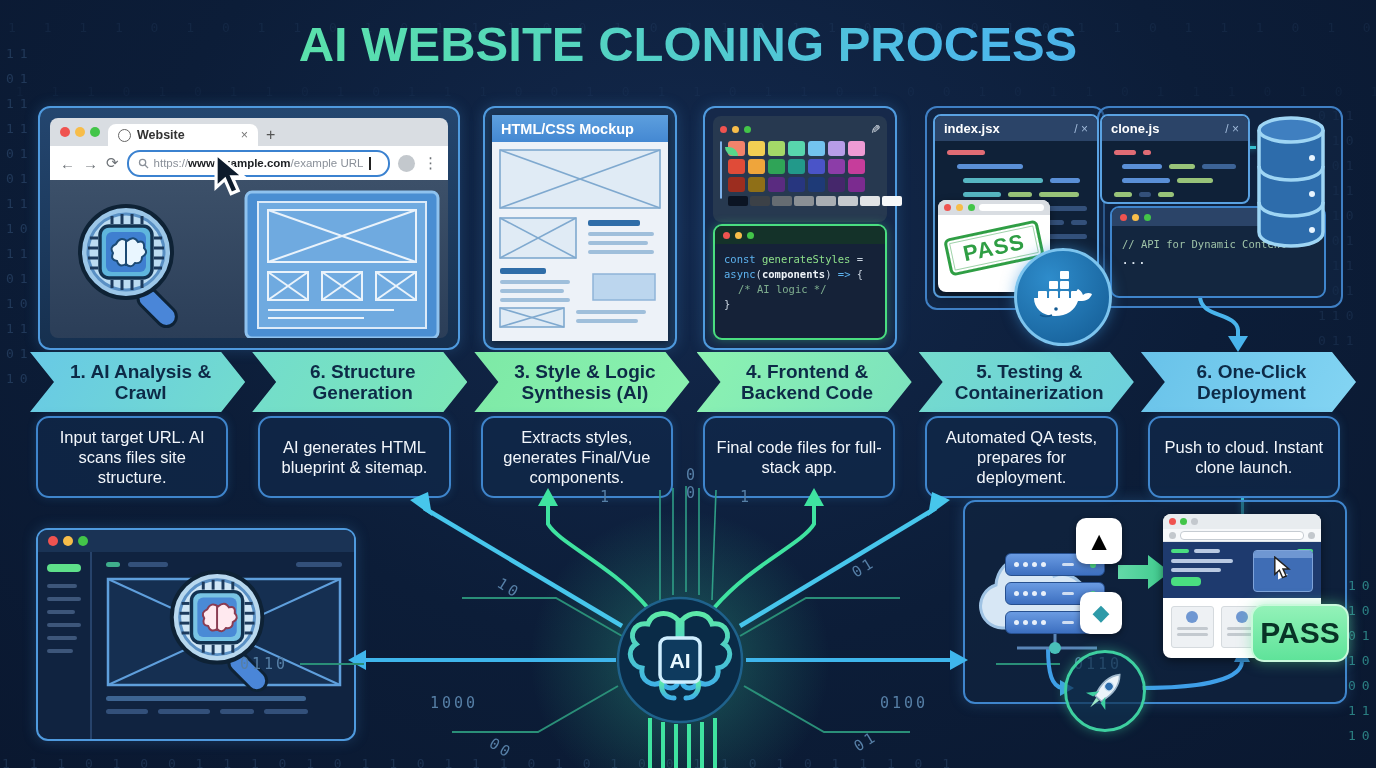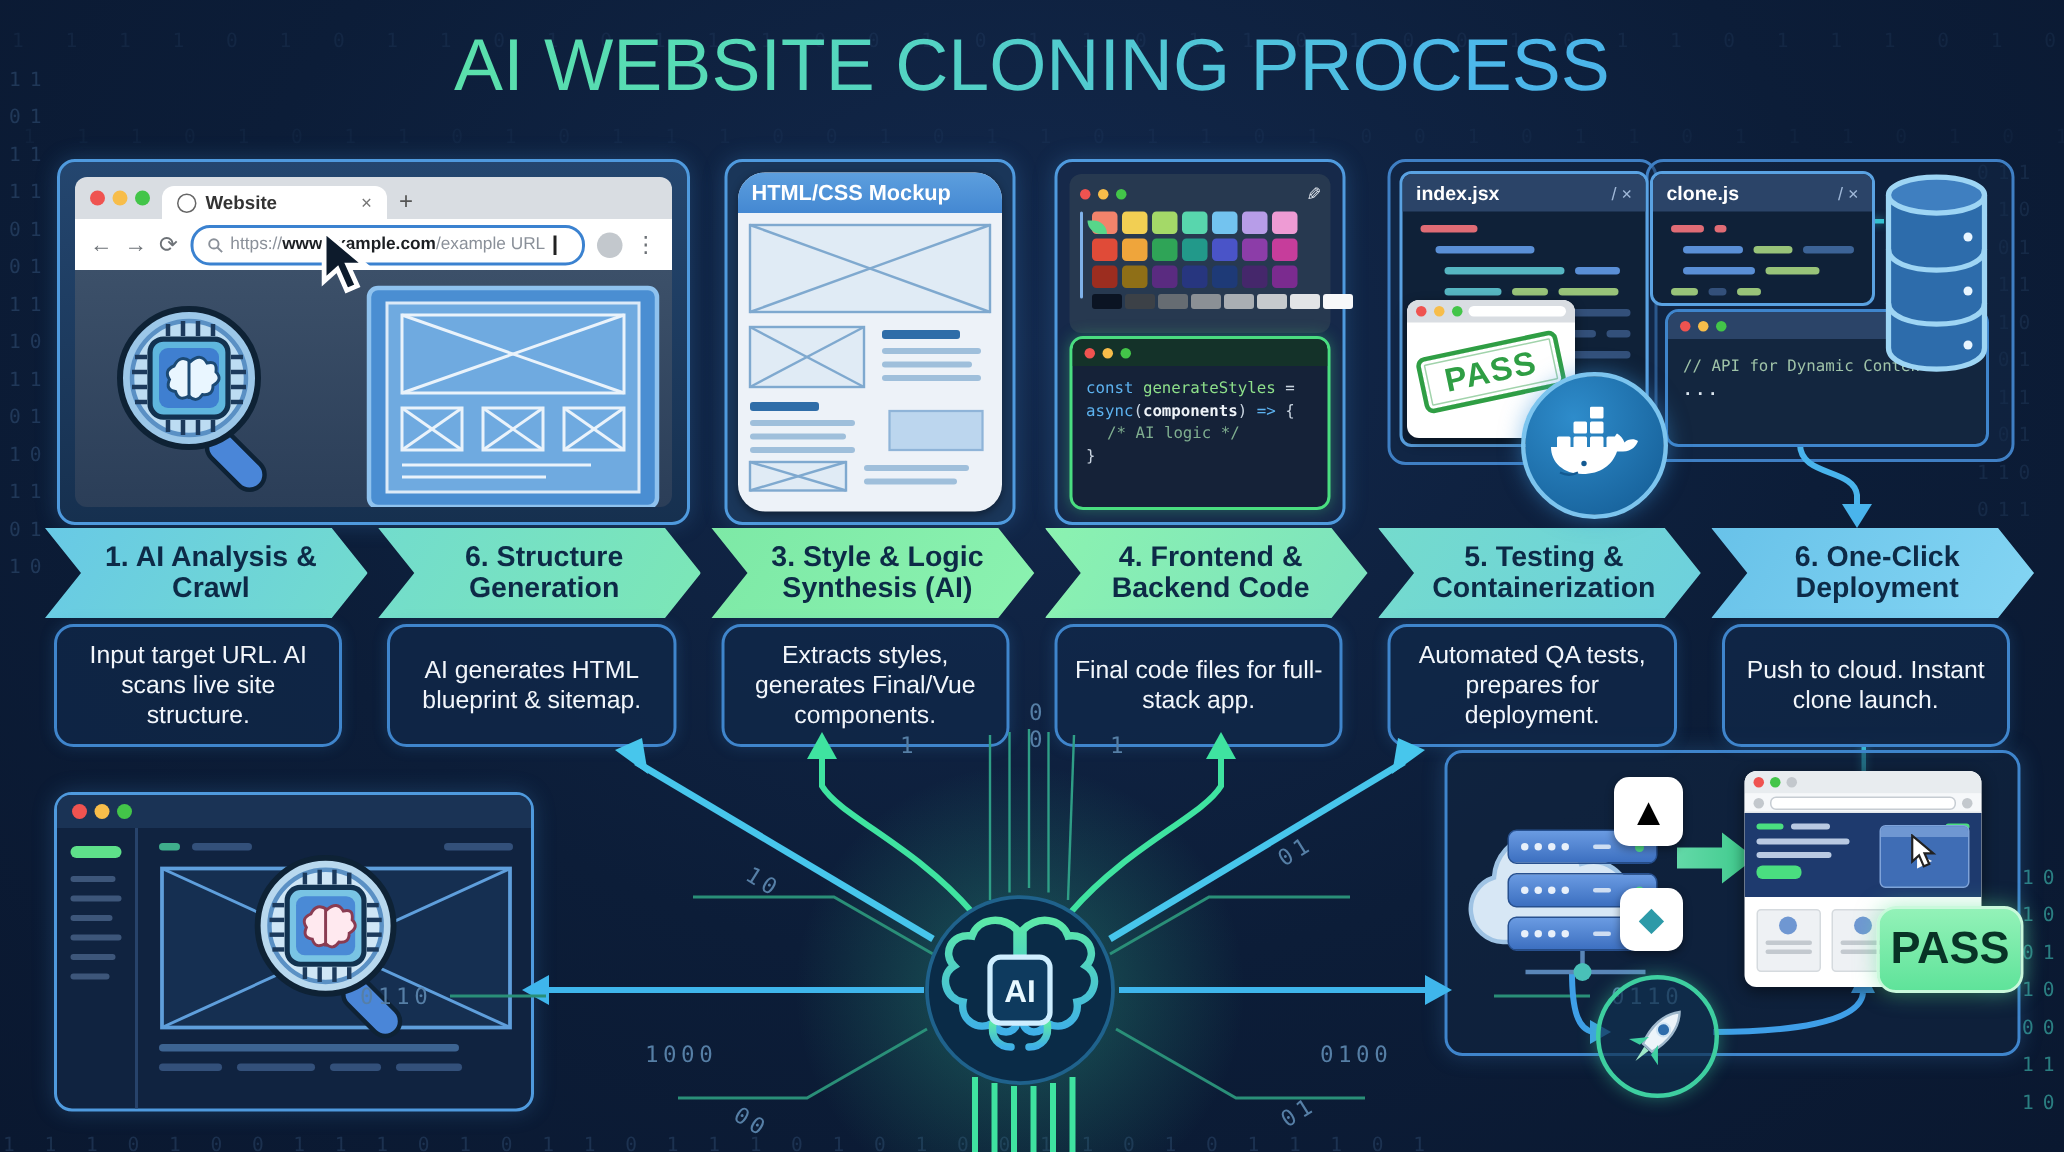--- a/index.html
+++ b/index.html
@@ -5,21 +5,21 @@
   html,body{margin:0;padding:0;}
   body{width:1376px;height:768px;overflow:hidden;background:#0c1d38;font-family:"Liberation Sans",sans-serif;}
   #stage{position:relative;width:1376px;height:768px;background:
     radial-gradient(ellipse at 50% 30%, #13294d 0%, #0c1d38 55%, #0a1830 100%);}
   
   .bin{position:absolute;color:rgba(110,160,215,.22);font-family:"DejaVu Sans Mono",monospace;
        font-size:13px;white-space:pre;line-height:25px;letter-spacing:6px;z-index:0;}
   .bin.rowband{letter-spacing:10px;opacity:.55;}
   .bin.teal{color:rgba(70,210,195,.55);}
   
-  .title{position:absolute;top:16px;left:0;width:100%;text-align:center;font-size:49px;font-weight:400;
+  .title{position:absolute;top:16px;left:0;width:100%;text-align:center;font-size:49px;font-weight:700;
     letter-spacing:0px;z-index:2;
     background:linear-gradient(90deg,#5fe6a0 8%,#55d9b9 38%,#4db9ea 70%,#47a9e6 95%);
     -webkit-background-clip:text;background-clip:text;color:transparent;
     text-shadow:0 3px 8px rgba(0,0,0,.0);}
   
   .dots{display:flex;gap:5px;align-items:center;}
   .dot{width:10px;height:10px;border-radius:50%;}
   .dot.sm{width:7px;height:7px;}
   .dr{background:#ef5350;} .dy{background:#f7bd4a;} .dg{background:#43c549;}
   .panel{position:absolute;border:2.5px solid #4f9ade;border-radius:12px;z-index:2;
@@ -39,21 +39,21 @@
   .urlpill{flex:1;height:23px;border:2px solid #3b82d0;border-radius:13px;display:flex;align-items:center;
            gap:5px;padding:0 9px;font-size:11.5px;color:#8a9099;background:#fff;white-space:nowrap;overflow:hidden;}
   .urlpill b{color:#1b1e22;}
   .caret{display:inline-block;width:1.5px;height:13px;background:#222;margin-left:1px;}
   .avatar{width:17px;height:17px;border-radius:50%;background:#c3c8cd;}
   .p1content{position:absolute;left:10px;top:72px;right:10px;bottom:10px;border-radius:0 0 8px 8px;
     background:linear-gradient(180deg,#3c5069,#2b3e58);overflow:hidden;}
   .cursor{position:absolute;z-index:6;}
   
   .p2{left:483px;top:106px;width:190px;height:240px;background:#1a3659;}
-  .p2card{position:absolute;inset:7px;border-radius:18px;overflow:hidden;background:#edf2f8;
+  .p2card{position:absolute;inset:7px;border-radius:0;overflow:hidden;background:#edf2f8;
           box-shadow:0 2px 6px rgba(0,0,0,.4);}
   .p2head{height:27px;background:linear-gradient(180deg,#5d9fde,#4488d2);color:#fff;font-weight:700;
           font-size:14.5px;display:flex;align-items:center;padding:0 9px;}
   
   .p3{left:703px;top:106px;width:190px;height:240px;background:#16294a;}
   .palwin{position:absolute;left:8px;top:8px;right:8px;height:106px;background:#273950;border-radius:8px;
           padding:6px 7px 5px 7px;box-sizing:border-box;}
   .palhead{display:flex;align-items:center;}
   .pen{margin-left:auto;color:#e3e9f0;font-size:12px;transform:rotate(90deg);}
   .palbody{display:flex;gap:6px;margin-top:5px;}
@@ -524,21 +524,21 @@
   <div class="chev" style="background:linear-gradient(120deg,#74dbcd,#6dd0dd)">
         <span>5. Testing &amp; Containerization</span>
       </div>
   <div class="chev" style="background:linear-gradient(120deg,#68c2e9,#84d5f3)">
         <span>6. One-Click Deployment</span>
       </div>
 </div>
 
 <div class="descrow">
   <div class="desc">
-        <span>Input target URL. AI scans live site structure.</span>
+        <span>Input target URL. AI scans files site structure.</span>
       </div>
   <div class="desc">
         <span>AI generates HTML blueprint &amp; sitemap.</span>
       </div>
   <div class="desc">
         <span>Extracts styles, generates Final/Vue components.</span>
       </div>
   <div class="desc">
         <span>Final code files for full-stack app.</span>
       </div>

